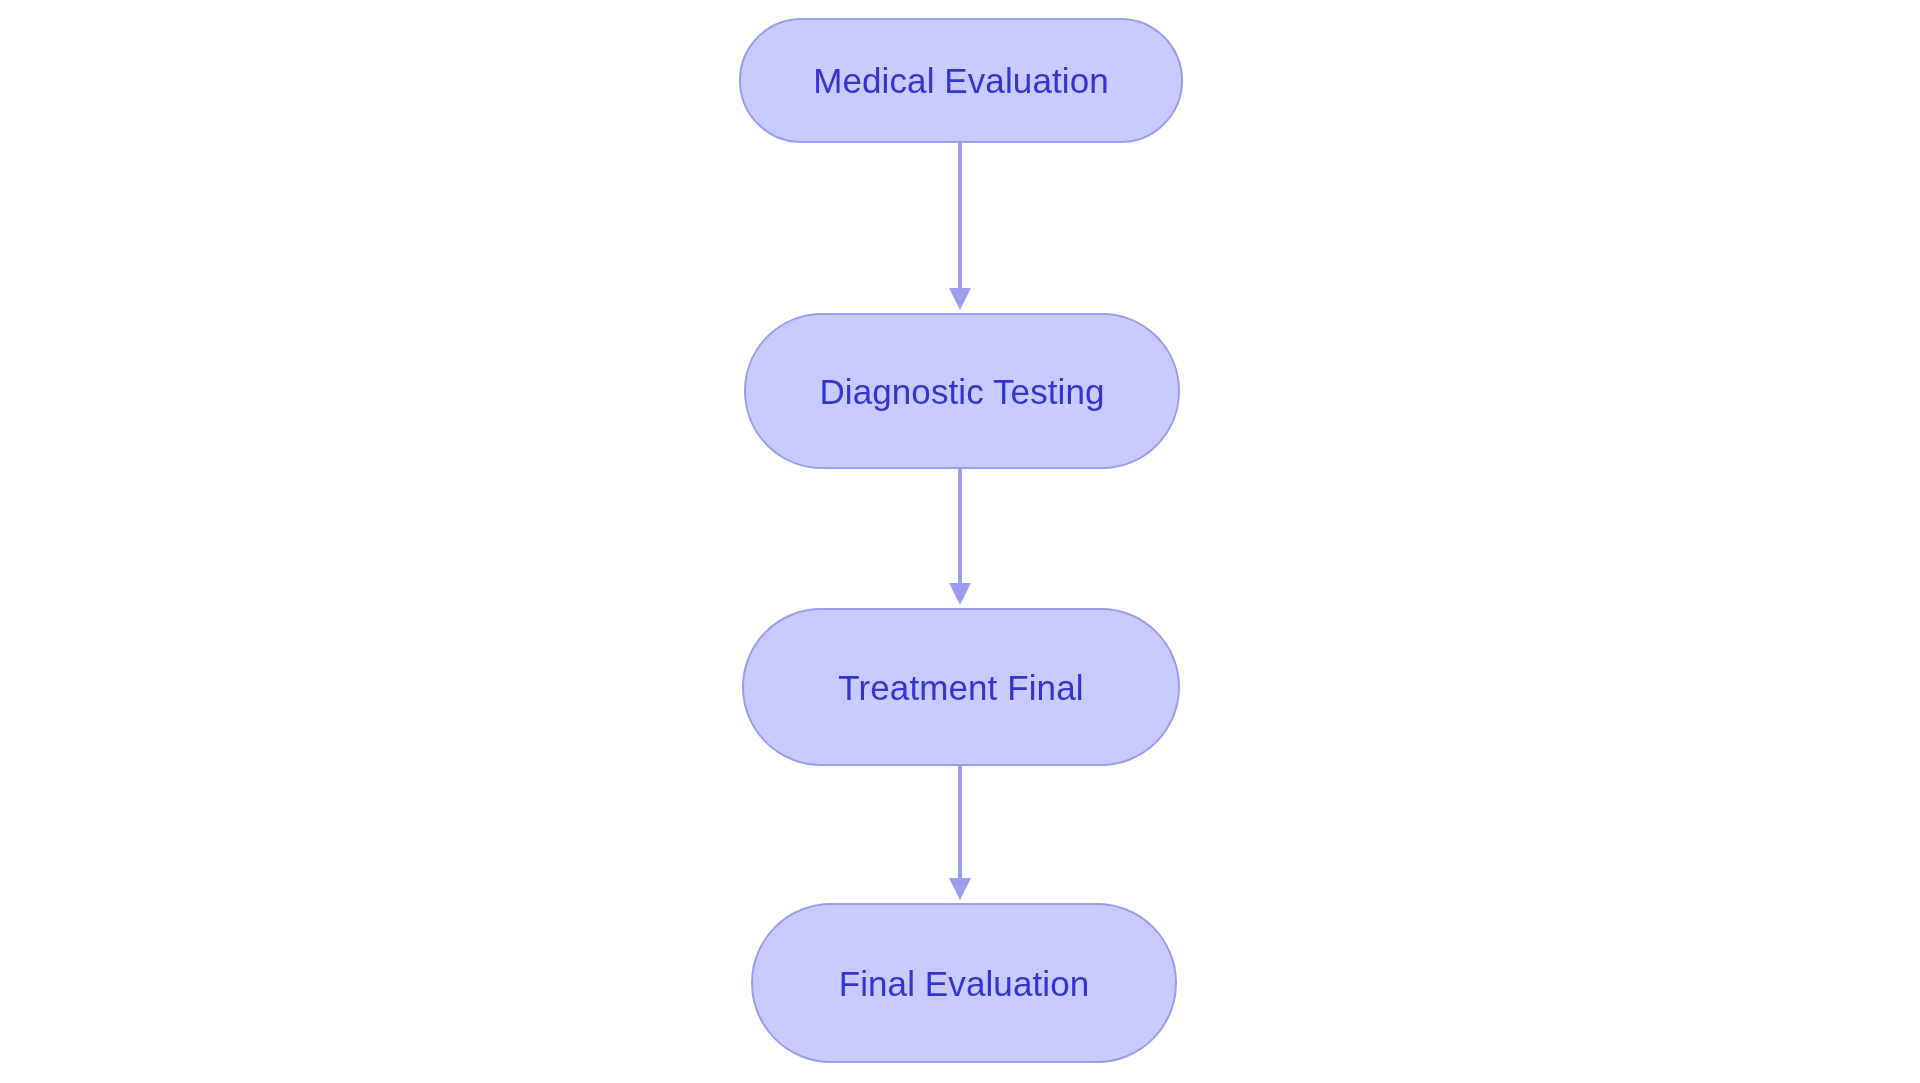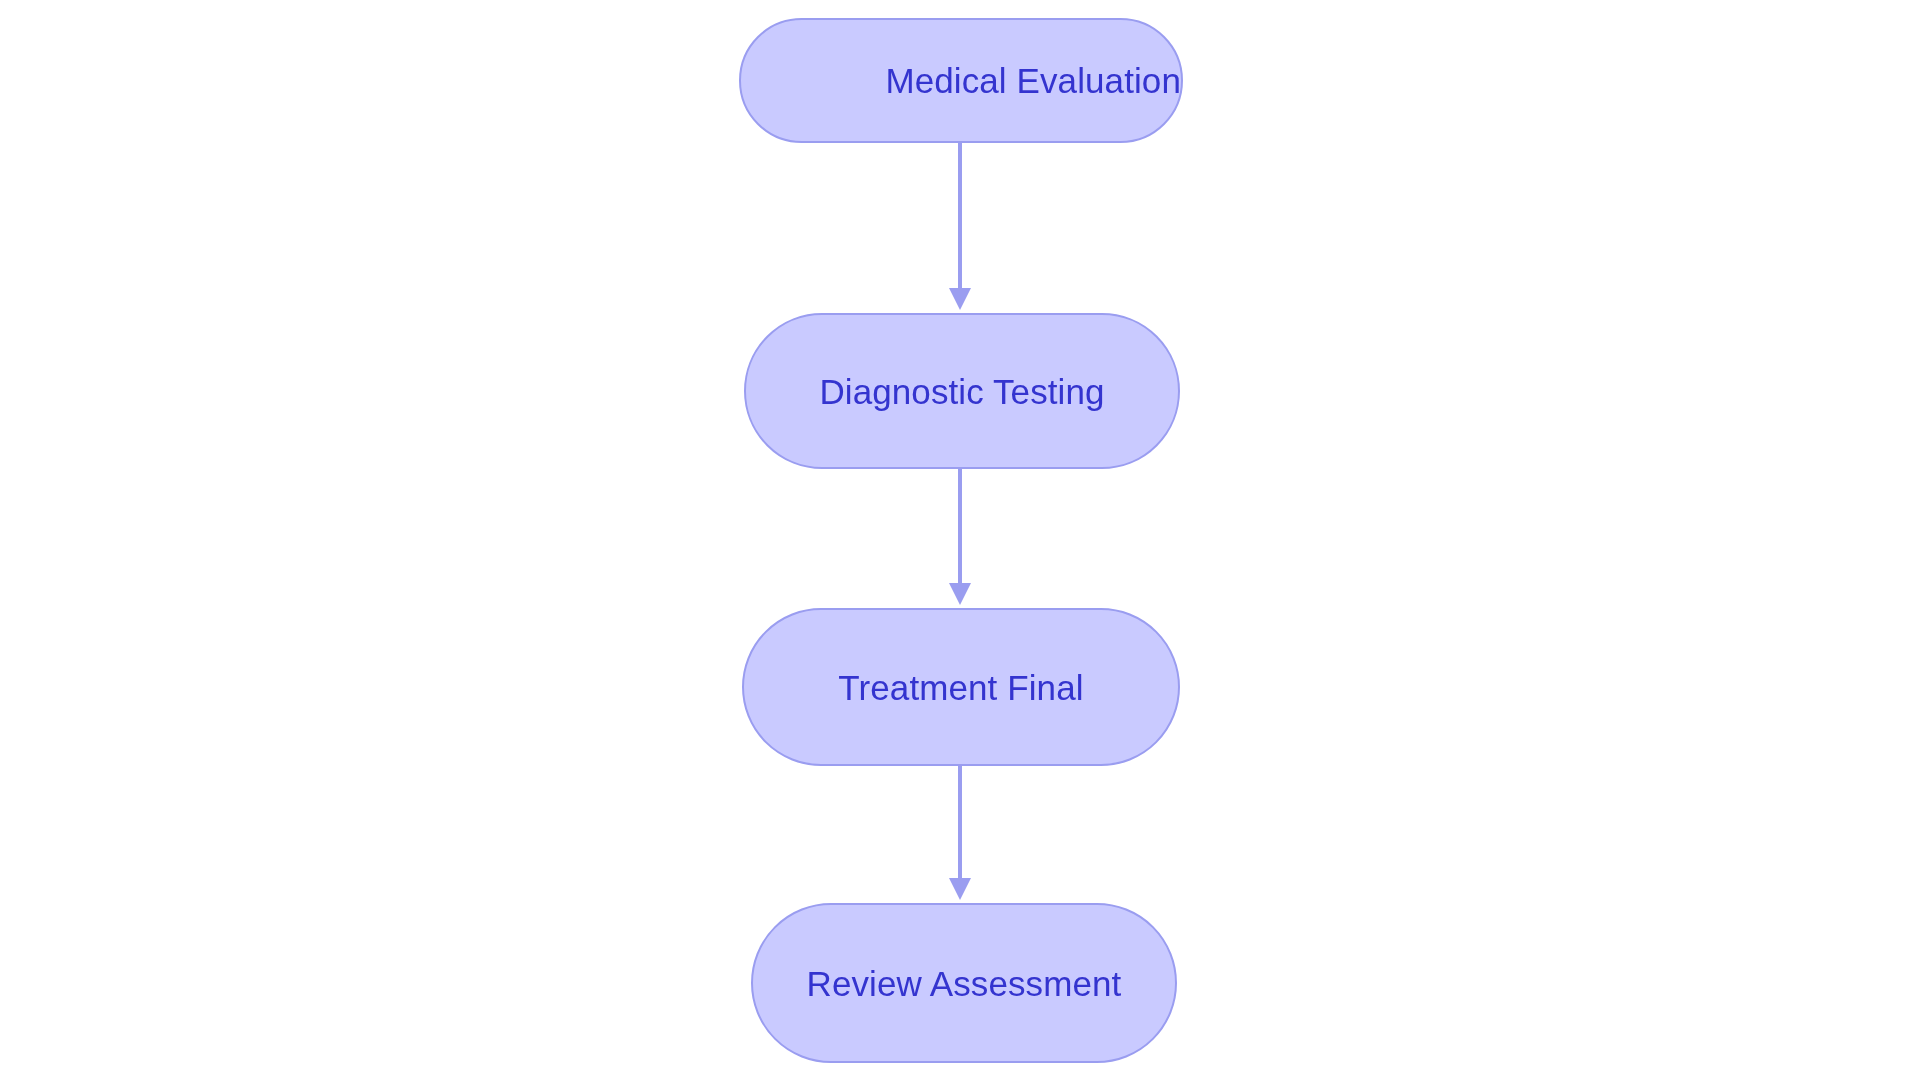--- a/index.html
+++ b/index.html
@@ -61,29 +61,29 @@
     <g>
       <line x1="960" y1="469" x2="960" y2="585" stroke="#9a9df0" stroke-width="4"></line>
       <polygon points="949,583 971,583 960,605" fill="#9a9df0"></polygon>
     </g>
     <g>
       <line x1="960" y1="766" x2="960" y2="880" stroke="#9a9df0" stroke-width="4"></line>
       <polygon points="949,878 971,878 960,900" fill="#9a9df0"></polygon>
     </g>
   </svg>
 
-  <div class="node-group" style="left:739px; top:18px; width:444px; height:125px;justify-content:flex-end;">
+  <div class="node-group" style="left:739px; top:18px; width:444px; height:125px;">
     <span class="node-label">Medical Evaluation</span>
   </div>
 
   <div class="node-group" style="left:744px; top:313px; width:436px; height:156px;justify-content:center;">
     <span class="node-label">Diagnostic Testing</span>
   </div>
 
   <div class="node-group" style="left:742px; top:608px; width:438px; height:158px;">
     <span class="node-label">Treatment Final</span>
   </div>
 
   <div class="node-group" style="left:751px; top:903px; width:426px; height:160px;">
-    <span class="node-label">Review Assessment</span>
+    <span class="node-label">Final Evaluation</span>
   </div>
 
 </div>
 
 </body></html>

